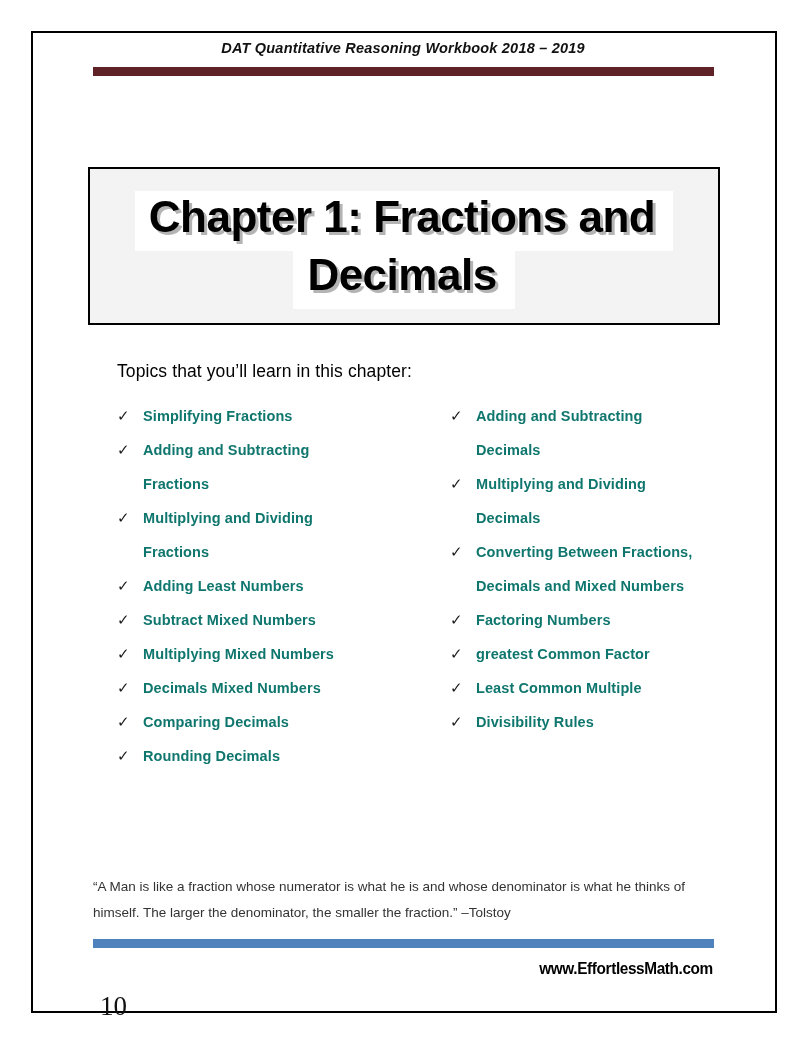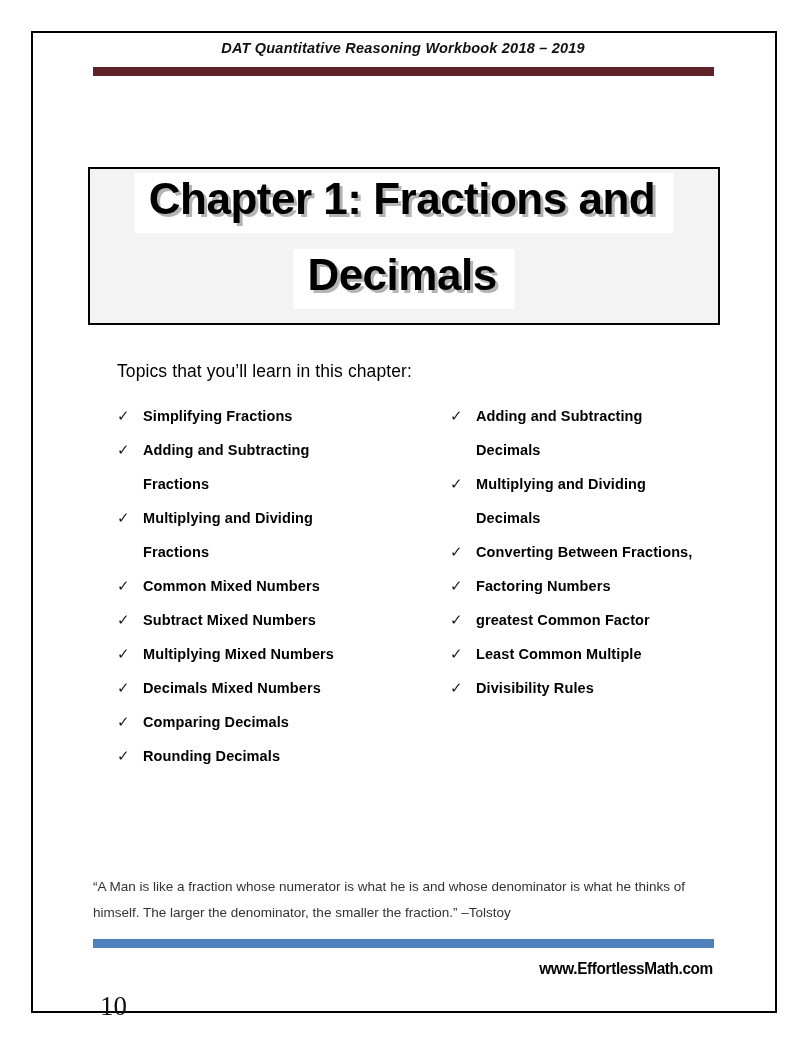--- a/index.html
+++ b/index.html
@@ -30,21 +30,21 @@
   }
 
   .chapter-box {
     position: absolute; left: 88px; top: 167px;
     width: 632px; height: 158px;
     background: #f3f3f3;
     border: 2px solid #000;
     text-align: center;
   }
   .chapter-line-wrap { position: absolute; width: 100%; }
-  .chapter-line-wrap.l1 { top: 4px; }
+  .chapter-line-wrap.l1 { top: 22px; }
   .chapter-line-wrap.l2 { top: 80px; }
   .chapter-title-text {
     display: inline-block;
     background: #ffffff;
     font-size: 44px; font-weight: 700;
     color: #000;
     padding: 1px 18px 9px 14px;
     text-shadow: 3px 3px 0 #b4b4b4;
     letter-spacing: -0.5px;
   }
@@ -60,21 +60,21 @@
   .topics-col.right { left: 450px; width: 280px; }
   .topic-item { display: flex; align-items: flex-start; }
   .check {
     width: 26px; flex: 0 0 26px;
     font-size: 15px; line-height: 34px;
     color: #1a1a1a; font-weight: 400;
   }
   .topic-lines { flex: 1; }
   .topic-line {
     font-size: 14.5px; font-weight: 700;
-    line-height: 34px; color: #000000;
+    line-height: 34px; color: #0f766e;
     letter-spacing: 0.1px; white-space: nowrap;
   }
 
   .quote {
     position: absolute; left: 93px; top: 874px; width: 620px;
     font-size: 13.5px; line-height: 26px;
     color: #333; font-weight: 400;
   }
 
   .rule-blue {
@@ -132,21 +132,21 @@
       <li class="topic-item">
         <span class="check">✓</span>
         <div class="topic-lines">
           <div class="topic-line">Multiplying and Dividing</div>
           <div class="topic-line">Fractions</div>
         </div>
       </li>
       <li class="topic-item">
         <span class="check">✓</span>
         <div class="topic-lines">
-          <div class="topic-line">Common Mixed Numbers</div>
+          <div class="topic-line">Adding Least Numbers</div>
         </div>
       </li>
       <li class="topic-item">
         <span class="check">✓</span>
         <div class="topic-lines">
           <div class="topic-line">Subtract Mixed Numbers</div>
         </div>
       </li>
       <li class="topic-item">
         <span class="check">✓</span>
@@ -186,20 +186,21 @@
         <span class="check">✓</span>
         <div class="topic-lines">
           <div class="topic-line">Multiplying and Dividing</div>
           <div class="topic-line">Decimals</div>
         </div>
       </li>
       <li class="topic-item">
         <span class="check">✓</span>
         <div class="topic-lines">
           <div class="topic-line">Converting Between Fractions,</div>
+          <div class="topic-line">Decimals and Mixed Numbers</div>
         </div>
       </li>
       <li class="topic-item">
         <span class="check">✓</span>
         <div class="topic-lines">
           <div class="topic-line">Factoring Numbers</div>
         </div>
       </li>
       <li class="topic-item">
         <span class="check">✓</span>

